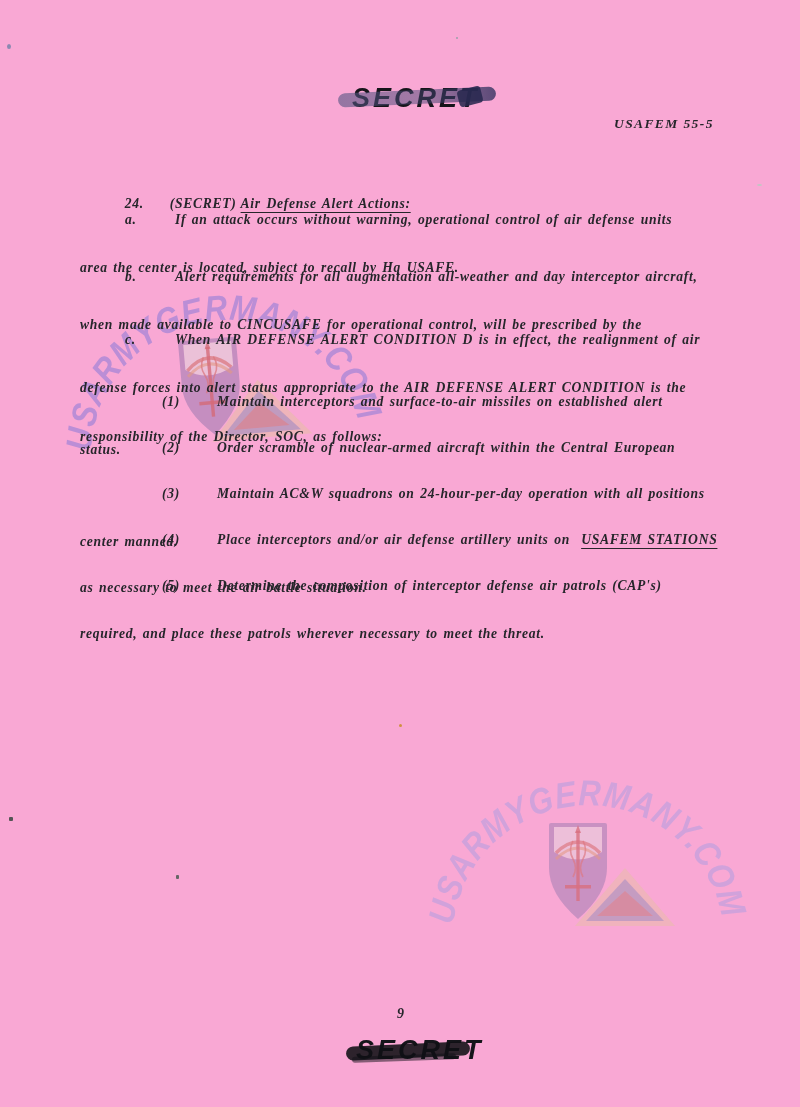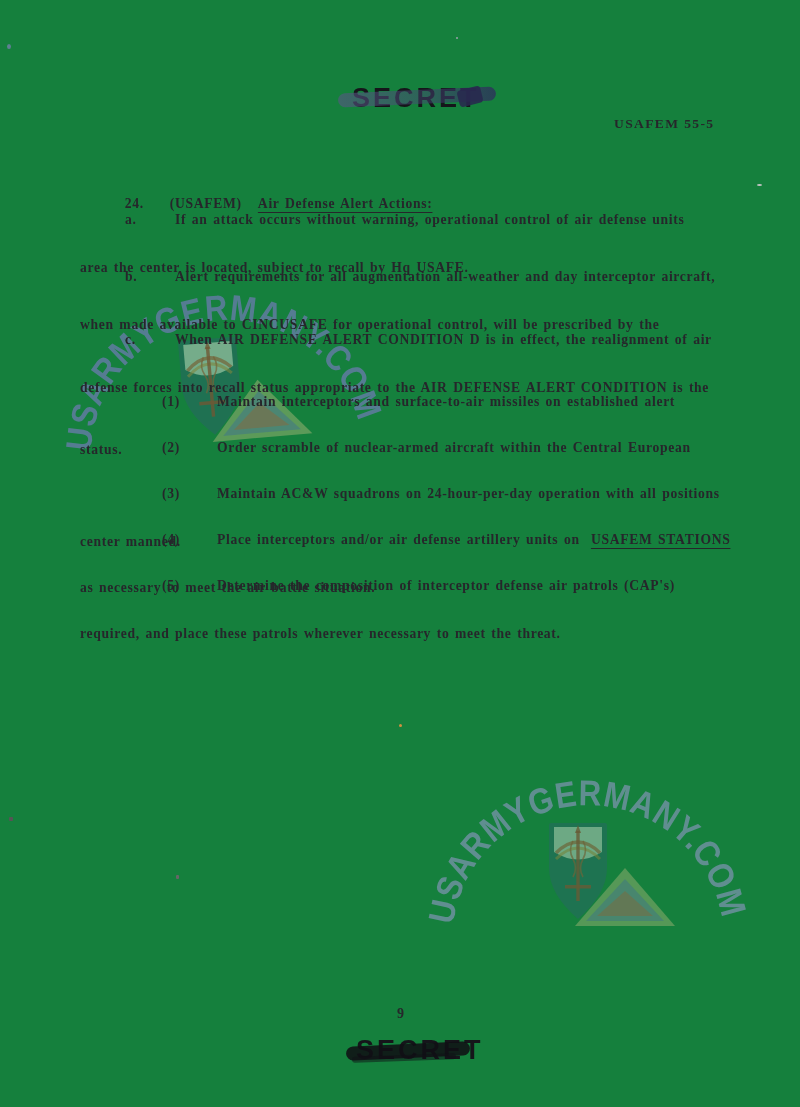--- a/index.html
+++ b/index.html
@@ -1,34 +1,34 @@
 <!DOCTYPE html>
 <html><head>
 <meta charset="utf-8">
 <style>
   html,body { margin:0; padding:0; background:#e8e8e8; }
   .page {
     position:relative; width:800px; height:1107px; margin:0 auto;
-    background:#15803d; overflow:hidden;
+    background:#f9a8d4; overflow:hidden;
     font-family:"Liberation Serif","DejaVu Serif",serif;
-    font-weight:700; color:#26262b;
+    font-weight:700; color:#26262b;font-style:italic;
   }
   
   .txt {
     position:absolute; left:80px;
     font-size:13.6px; line-height:16.3px;
     letter-spacing:0.7px; word-spacing:1.5px;
     white-space:pre;
   }
   .line { white-space:pre; }
   .lbl { display:inline-block; }
   .lbl-para { margin-left:45px; width:50px; }
   .lbl-item { margin-left:82px; width:55px; }
   .h-num { display:inline-block; width:45px; }
-  .h-title { margin-left:16px; }
+  .h-title { margin-left:4px; }
   .u { text-decoration:underline; text-underline-offset:3.5px; text-decoration-thickness:1.4px; }
   .doc-ref { position:absolute; left:614px; top:116px; font-size:13.5px; letter-spacing:1.4px; }
   .page-num { position:absolute; left:397px; top:1006px; font-size:14px; letter-spacing:1px; }
   
   .stamp {
     position:absolute; font-family:"Liberation Sans",sans-serif; font-weight:700;
     font-size:27px; letter-spacing:3px; color:#15151a; transform:scaleY(1.04);
   }
   .stamp-top { left:352px; top:83px; }
   .stamp-bottom { left:356px; top:1035px; }
@@ -113,37 +113,38 @@
   <div class="text-layer">
 
     <div class="stamp stamp-top">SECRET</div>
     <div class="streak streak-top"></div>
     <div class="blob-top"></div>
 
     <div class="doc-ref">USAFEM 55-5</div>
 
     <div class="txt" style="top:147px">
       <div class="line">
-        <span class="h-num">24.</span><span>(USAFEM)</span><span class="u h-title">Air Defense Alert Actions:</span>
+        <span class="h-num">24.</span><span>(SECRET)</span><span class="u h-title">Air Defense Alert Actions:</span>
       </div>
     </div>
 
     <div class="txt" style="top:179px">
       <div class="line"><span class="lbl lbl-para">a.</span><span>If an attack occurs without warning, operational control of air defense units</span></div>
       <div class="line">area the center is located, subject to recall by Hq USAFE.</div>
     </div>
 
     <div class="txt" style="top:236px">
       <div class="line"><span class="lbl lbl-para">b.</span><span>Alert requirements for all augmentation all-weather and day interceptor aircraft,</span></div>
       <div class="line">when made available to CINCUSAFE for operational control, will be prescribed by the</div>
     </div>
 
     <div class="txt" style="top:299px">
       <div class="line"><span class="lbl lbl-para">c.</span><span>When AIR DEFENSE ALERT CONDITION D is in effect, the realignment of air</span></div>
-      <div class="line">defense forces into recall status appropriate to the AIR DEFENSE ALERT CONDITION is the</div>
+      <div class="line">defense forces into alert status appropriate to the AIR DEFENSE ALERT CONDITION is the</div>
+      <div class="line">responsibility of the Director, SOC, as follows:</div>
     </div>
 
     <div class="txt" style="top:361px">
       <div class="line"><span class="lbl lbl-item">(1)</span><span>Maintain interceptors and surface-to-air missiles on established alert</span></div>
       <div class="line">status.</div>
     </div>
 
     <div class="txt" style="top:407px">
       <div class="line"><span class="lbl lbl-item">(2)</span><span>Order scramble of nuclear-armed aircraft within the Central European</span></div>
     </div>

